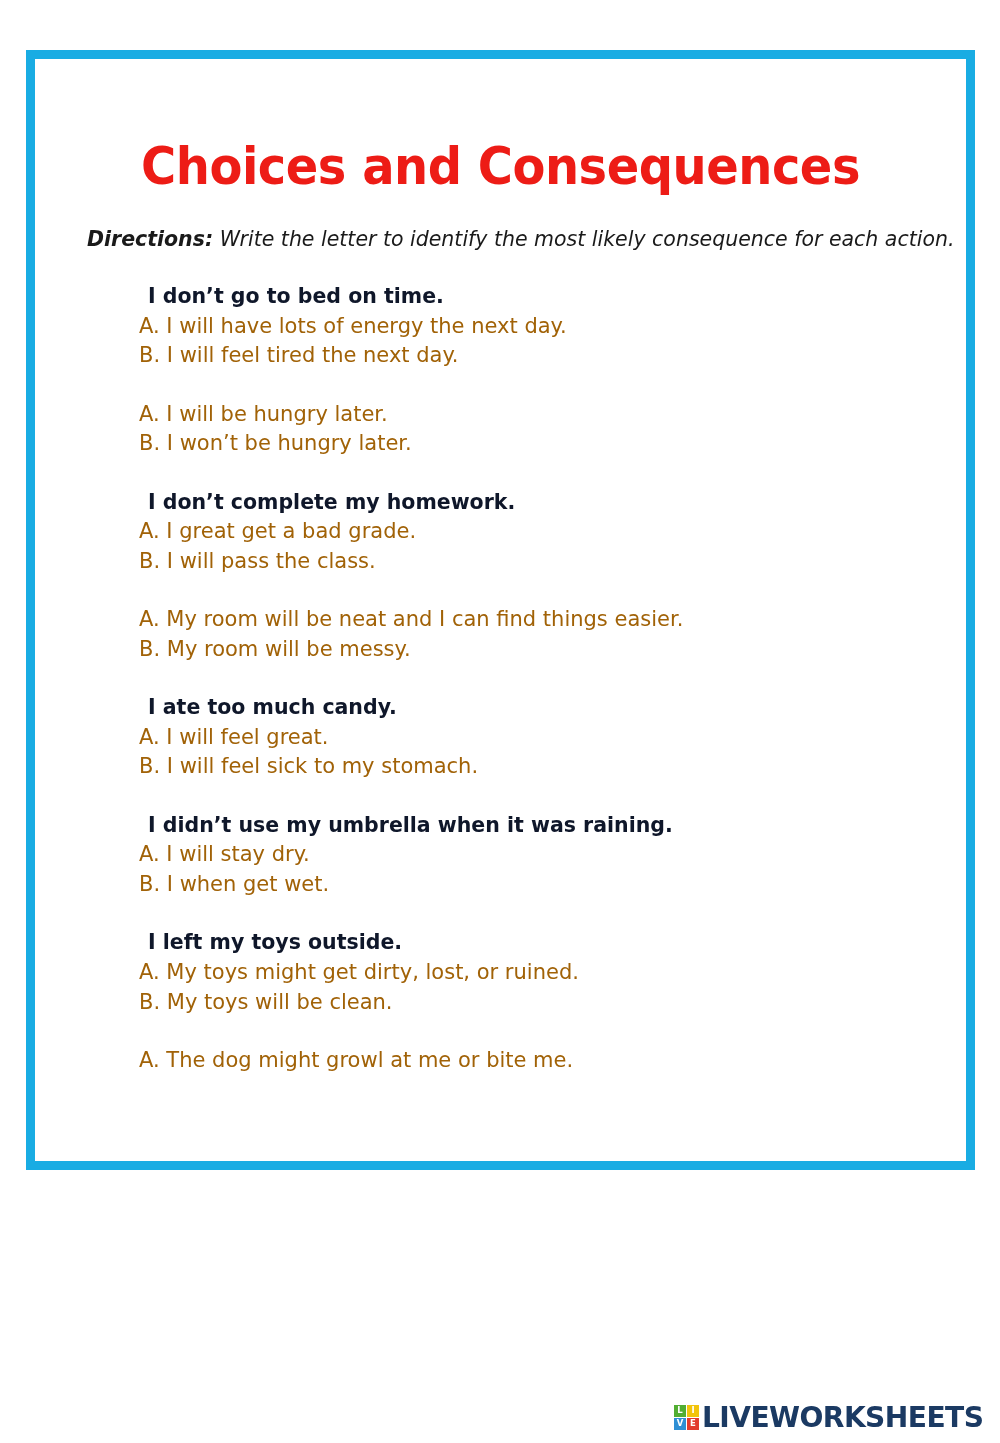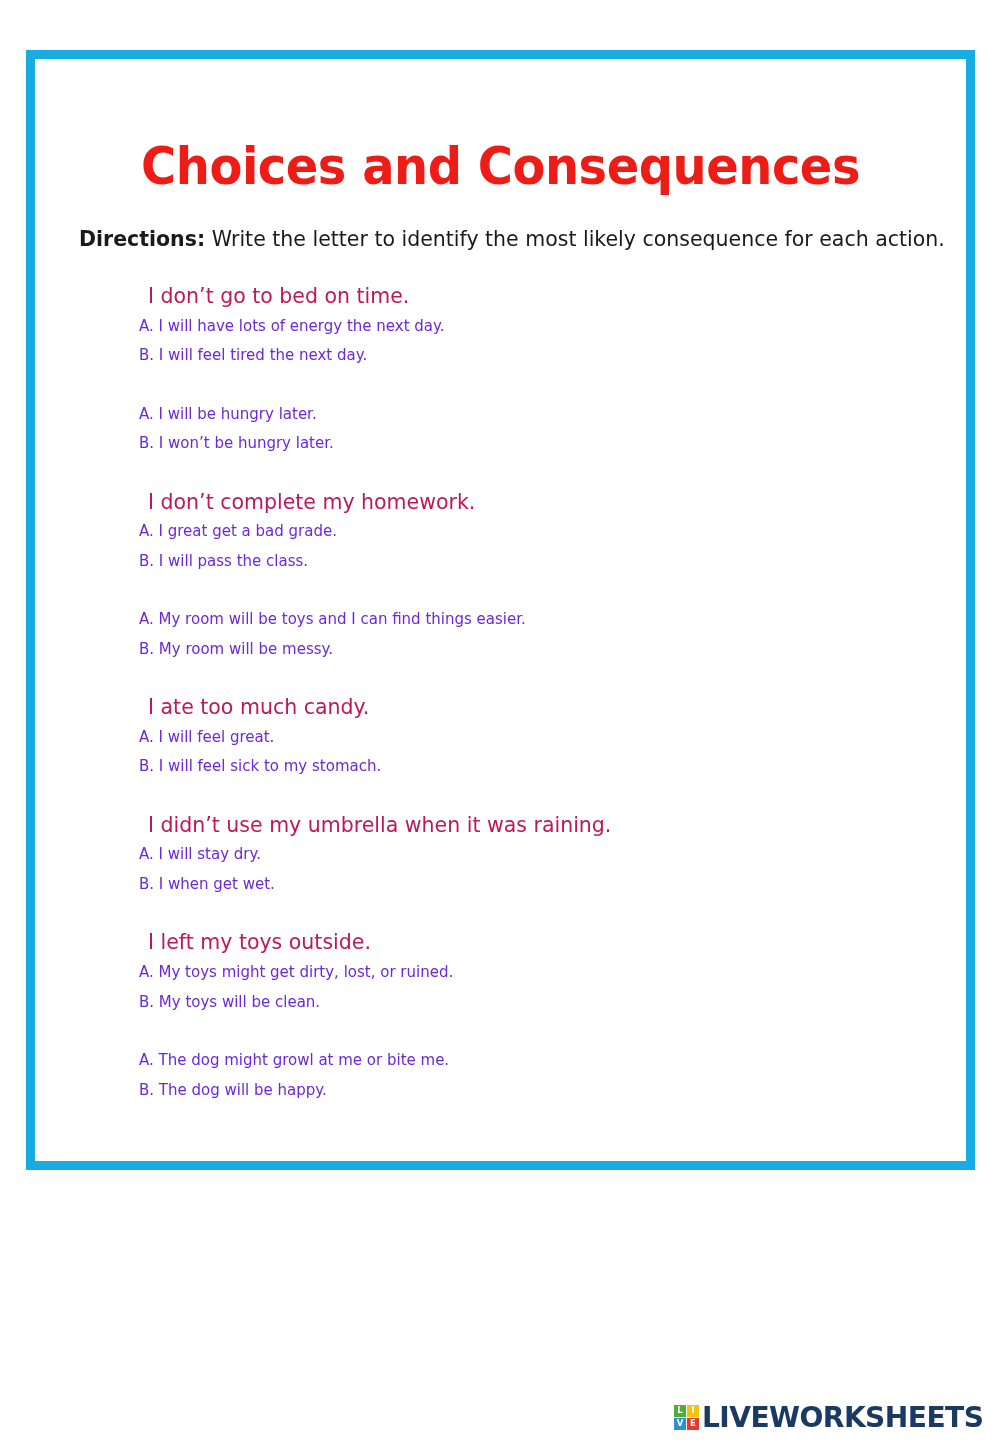--- a/index.html
+++ b/index.html
@@ -41,55 +41,57 @@
     letter-spacing: -0.5px;
     line-height: 1;
     transform: scaleX(0.94);
     transform-origin: center top;
     white-space: nowrap;
   }
 
   
   #directions-line {
     position: absolute;
-    left: 44px;
+    left: 52px;
     right: 10px;
     top: 168px;
     font-size: 20.5px;
     color: #1a1a1a;
     line-height: 1.2;
     white-space: nowrap;
+    font-style: italic;
   }
   #directions-line .dir-label {
     font-weight: bold;
   }
   #directions-line .dir-text {
     font-weight: normal;
   }
 
   
   #question-list {
     position: absolute;
     left: 104px;
     top: 223px;
     right: 20px;
   }
   .question-block {
     margin-bottom: 28.5px;
   }
   .q-prompt {
     font-size: 20.5px;
-    color: #be185d;
+    color: #0f172a;
     line-height: 29.7px;
     padding-left: 9px;
     white-space: nowrap;
+    font-weight: bold;
   }
   .q-option {
-    font-size: 15px;
-    color: #6d28d9;
+    font-size: 21px;
+    color: #a16207;
     line-height: 29.7px;
     white-space: nowrap;
   }
   .q-option .opt-letter {
     display: inline;
   }
 
   
   #footer-logo {
     position: absolute;
@@ -156,41 +158,40 @@
       <div class="question-block">
         <div class="q-option"><span class="opt-letter">A.</span><span class="opt-text"> I will be hungry later.</span></div>
         <div class="q-option"><span class="opt-letter">B.</span><span class="opt-text"> I won’t be hungry later.</span></div>
       </div>
       <div class="question-block">
         <div class="q-prompt">I don’t complete my homework.</div>
         <div class="q-option"><span class="opt-letter">A.</span><span class="opt-text"> I great get a bad grade.</span></div>
         <div class="q-option"><span class="opt-letter">B.</span><span class="opt-text"> I will pass the class.</span></div>
       </div>
       <div class="question-block">
-        <div class="q-option"><span class="opt-letter">A.</span><span class="opt-text"> My room will be toys and I can find things easier.</span></div>
+        <div class="q-option"><span class="opt-letter">A.</span><span class="opt-text"> My room will be neat and I can find things easier.</span></div>
         <div class="q-option"><span class="opt-letter">B.</span><span class="opt-text"> My room will be messy.</span></div>
       </div>
       <div class="question-block">
         <div class="q-prompt">I ate too much candy.</div>
         <div class="q-option"><span class="opt-letter">A.</span><span class="opt-text"> I will feel great.</span></div>
         <div class="q-option"><span class="opt-letter">B.</span><span class="opt-text"> I will feel sick to my stomach.</span></div>
       </div>
       <div class="question-block">
         <div class="q-prompt">I didn’t use my umbrella when it was raining.</div>
         <div class="q-option"><span class="opt-letter">A.</span><span class="opt-text"> I will stay dry.</span></div>
         <div class="q-option"><span class="opt-letter">B.</span><span class="opt-text"> I when get wet.</span></div>
       </div>
       <div class="question-block">
         <div class="q-prompt">I left my toys outside.</div>
         <div class="q-option"><span class="opt-letter">A.</span><span class="opt-text"> My toys might get dirty, lost, or ruined.</span></div>
         <div class="q-option"><span class="opt-letter">B.</span><span class="opt-text"> My toys will be clean.</span></div>
       </div>
       <div class="question-block">
         <div class="q-option"><span class="opt-letter">A.</span><span class="opt-text"> The dog might growl at me or bite me.</span></div>
-        <div class="q-option"><span class="opt-letter">B.</span><span class="opt-text"> The dog will be happy.</span></div>
       </div>
     </div>
 
 </div>
 
 <div id="footer-logo">
   <div id="logo-mark">
     <div class="cell cell-l">L</div>
     <div class="cell cell-i">I</div>
     <div class="cell cell-v">V</div>

